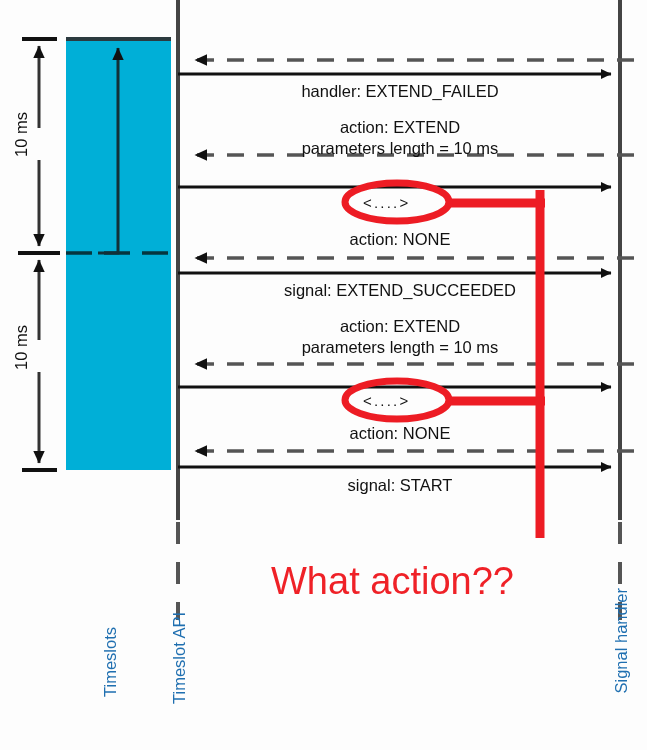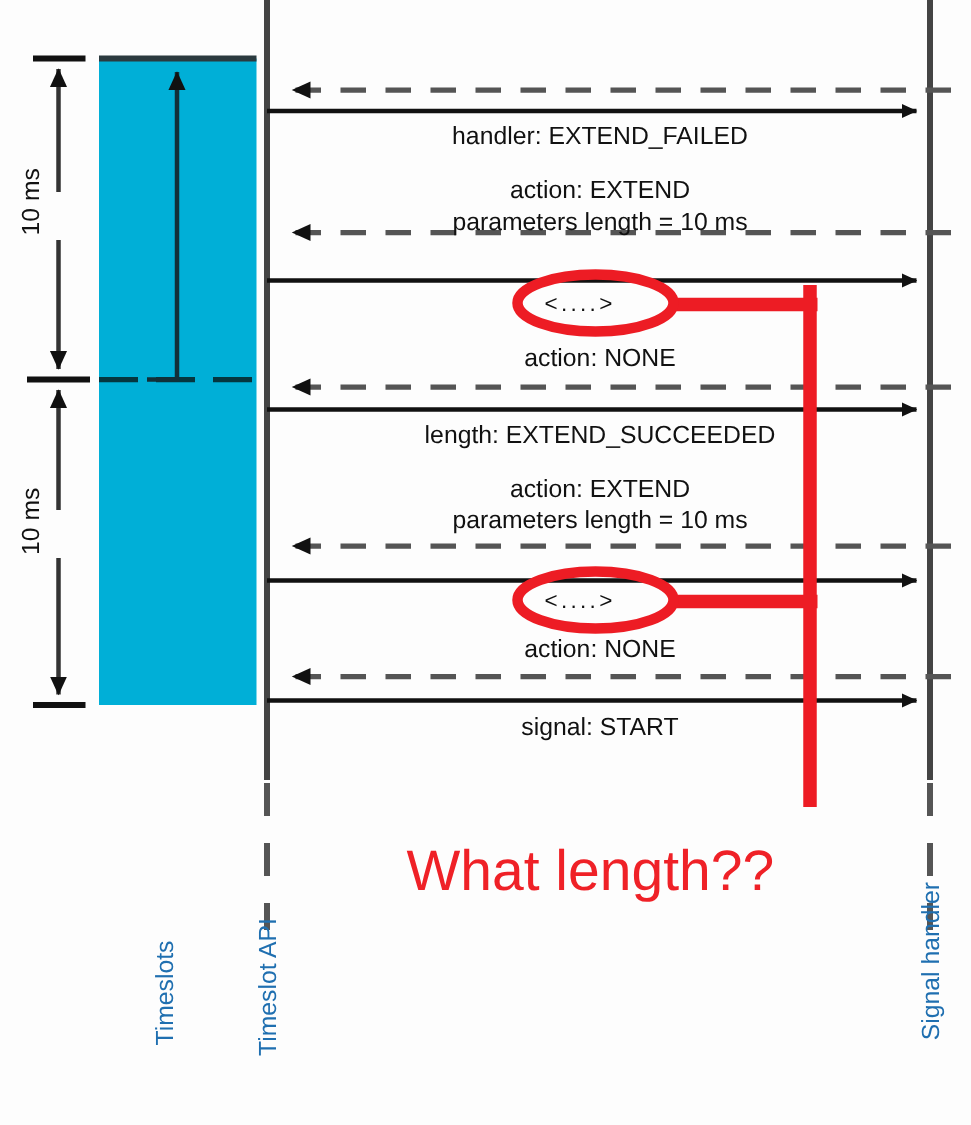--- a/index.html
+++ b/index.html
@@ -155,21 +155,21 @@
     <div>parameters length = 10 ms</div>
   </div>
 
   <div class="ellipse-text" style="left:363px; top:194px;">&lt;....&gt;</div>
 
   <div class="msg-label" style="left:180px; top:229px; width:440px;">
     <div>action: NONE</div>
   </div>
 
   <div class="msg-label" style="left:180px; top:280px; width:440px;">
-    <div>length: EXTEND_SUCCEEDED</div>
+    <div>signal: EXTEND_SUCCEEDED</div>
   </div>
 
   <div class="msg-label" style="left:180px; top:316px; width:440px;">
     <div>action: EXTEND</div>
     <div>parameters length = 10 ms</div>
   </div>
 
   <div class="ellipse-text" style="left:363px; top:392px;">&lt;....&gt;</div>
 
   <div class="msg-label" style="left:180px; top:423px; width:440px;">
@@ -180,15 +180,15 @@
     <div>signal: START</div>
   </div>
 
   <div class="duration-label" style="left:12px; top:112px;">10 ms</div>
   <div class="duration-label" style="left:12px; top:325px;">10 ms</div>
 
   <div class="lifeline-label" style="left:101px; top:627px;">Timeslots</div>
   <div class="lifeline-label" style="left:170px; top:612px;">Timeslot API</div>
   <div class="lifeline-label" style="left:612px; top:588px;">Signal handler</div>
 
-  <div class="annotation" style="left:271px; top:560px;">What length??</div>
+  <div class="annotation" style="left:271px; top:560px;">What action??</div>
 
 </div>
 
 </body></html>

